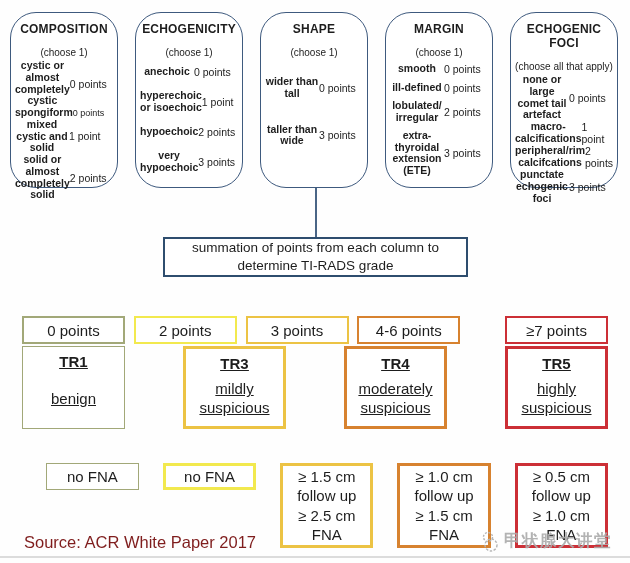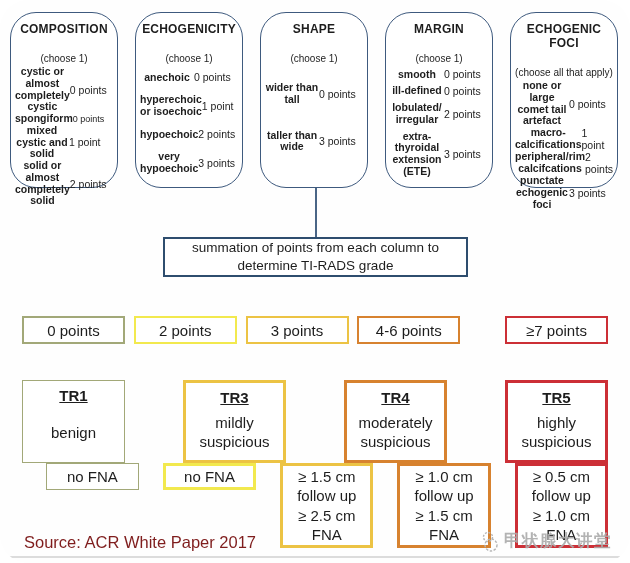--- a/index.html
+++ b/index.html
@@ -1,29 +1,29 @@
 <!DOCTYPE html>
 <html><head>
 <meta charset="utf-8">
 <style>
   html,body { margin:0; padding:0; background:#ffffff; }
   .page {
     position:relative; width:630px; height:563px; background:#fefefe;
-    font-family:"Liberation Sans", sans-serif; color:#1d1d1d; overflow:hidden;border-radius:28px;
+    font-family:"Liberation Sans", sans-serif; color:#1d1d1d; overflow:hidden;
   }
 
   
   .criteria { position:absolute; top:12px; left:10px; width:608px; display:flex; justify-content:space-between; }
   .crit-box {
     width:108px; height:176px; box-sizing:border-box; background:#fff;
     border:1.6px solid #3e5a7e; border-radius:26px;
     display:flex; flex-direction:column; padding:9px 4px 7px;
   }
   .crit-title { text-align:center; font-weight:bold; font-size:12px; letter-spacing:0.2px; }
-  .crit-choose { text-align:center; font-size:10px; margin-top:17px; }
+  .crit-choose { text-align:center; font-size:10px; margin-top:11px; }
   .crit-items { flex:1; display:flex; flex-direction:column; justify-content:space-around; margin-top:2px; }
   .sparse .crit-items { justify-content:flex-start; gap:24px; padding-top:16px; }
   .crit-item { display:flex; align-items:center; }
   .crit-label { flex:1; text-align:center; font-weight:bold; font-size:10.5px; line-height:1.12; }
   .crit-points { width:44px; font-size:10.5px; }
   .crit-points.sm { font-size:9px; }
 
   
   .connector { position:absolute; left:315px; top:188px; width:2px; height:49px; background:#4a6586; }
   .summation {
@@ -31,21 +31,21 @@
     border:2px solid #2e4d6e; background:#fff;
     display:flex; align-items:center; justify-content:center; text-align:center;
     font-size:13.5px; line-height:1.3; padding:0 14px;
   }
 
   
   .grid-row { position:absolute; left:22px; width:586px; display:flex; justify-content:space-between; align-items:flex-start; }
   .cell { width:103px; box-sizing:border-box; background:#fff; border-style:solid; border-color:#999; text-align:center; }
   .row-points { top:316px; }
   .row-points .cell { height:28px; border-width:2px; display:flex; align-items:center; justify-content:center; font-size:15px; }
-  .row-tr { top:380px; }
+  .row-tr { top:346px;text-decoration:underline; }
   .row-tr .cell { height:83px; border-width:3px; display:flex; flex-direction:column; padding-top:6px; }
   .row-tr .cell.c0 { border-width:1.6px; }
   .tr-label { font-weight:bold; font-size:15px; text-decoration:underline; }
   .tr-desc { flex:1; display:flex; align-items:center; justify-content:center; font-size:15px; line-height:1.25; }
   .tr-desc span { display:block; max-width:84px; }
   .row-fna { top:463px; }
   .row-fna .cell { border-width:3px; font-size:15px; line-height:1.3;margin-left:24px; }
   .row-fna .cell.c0 { border-width:1.6px; }
   .row-fna .cell.short { height:27px; display:flex; align-items:center; justify-content:center; }
   .row-fna .cell.tall { height:85px; display:flex; flex-direction:column; justify-content:center; }

